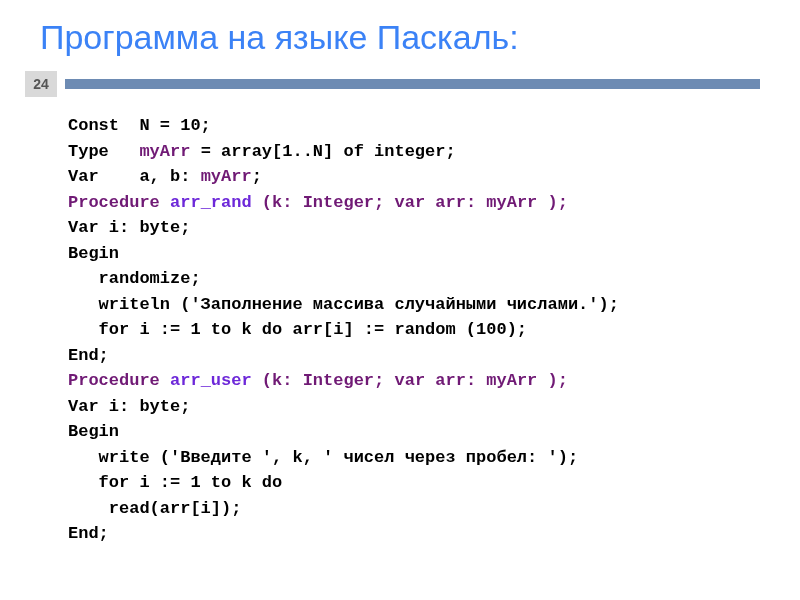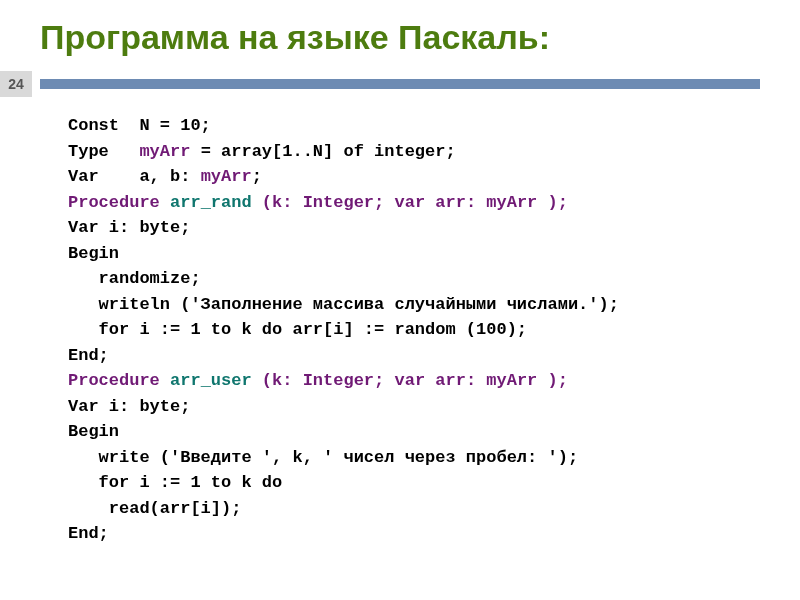--- a/index.html
+++ b/index.html
@@ -13,30 +13,31 @@
       background: #ffffff;
       font-family: Arial, sans-serif;
       overflow: hidden;
     }
     .slide {
       padding: 18px 40px 20px 40px;
       position: relative;
     }
     .title {
       font-size: 34px;
-      color: #4d7c0f;
-      font-weight: bold;
+      color: #3b82f6;
+      font-weight: normal;
       margin-bottom: 14px;
     }
     .header-bar {
       display: flex;
       align-items: center;
       margin-left: -40px;
       margin-right: -40px;
       margin-bottom: 16px;
+      padding-left: 25px;
     }
     .page-badge {
       background: #d9d9d9;
       color: #555;
       font-size: 14px;
       font-weight: bold;
       width: 32px;
       height: 26px;
       display: flex;
       align-items: center;
@@ -57,21 +58,21 @@
       padding-left: 28px;
     }
     .code-line {
       white-space: pre;
       font-weight: bold;
     }
     .kw {
       color: #701a75;
     }
     .blue-text {
-      color: #0f766e;
+      color: #6d28d9;
     }
   </style>
 </head>
 <body>
 
 <div class="slide">
   <h1 class="title">Программа на языке Паскаль:</h1>
 
   <div class="header-bar">
     <div class="page-badge">24</div>

